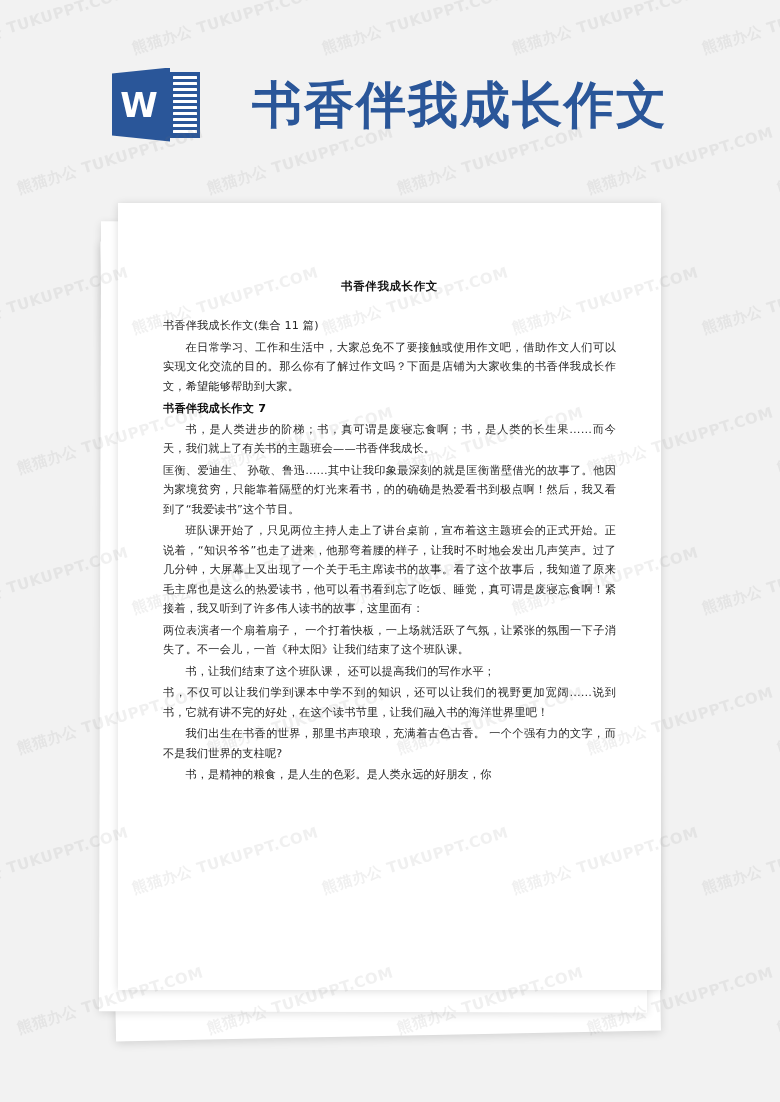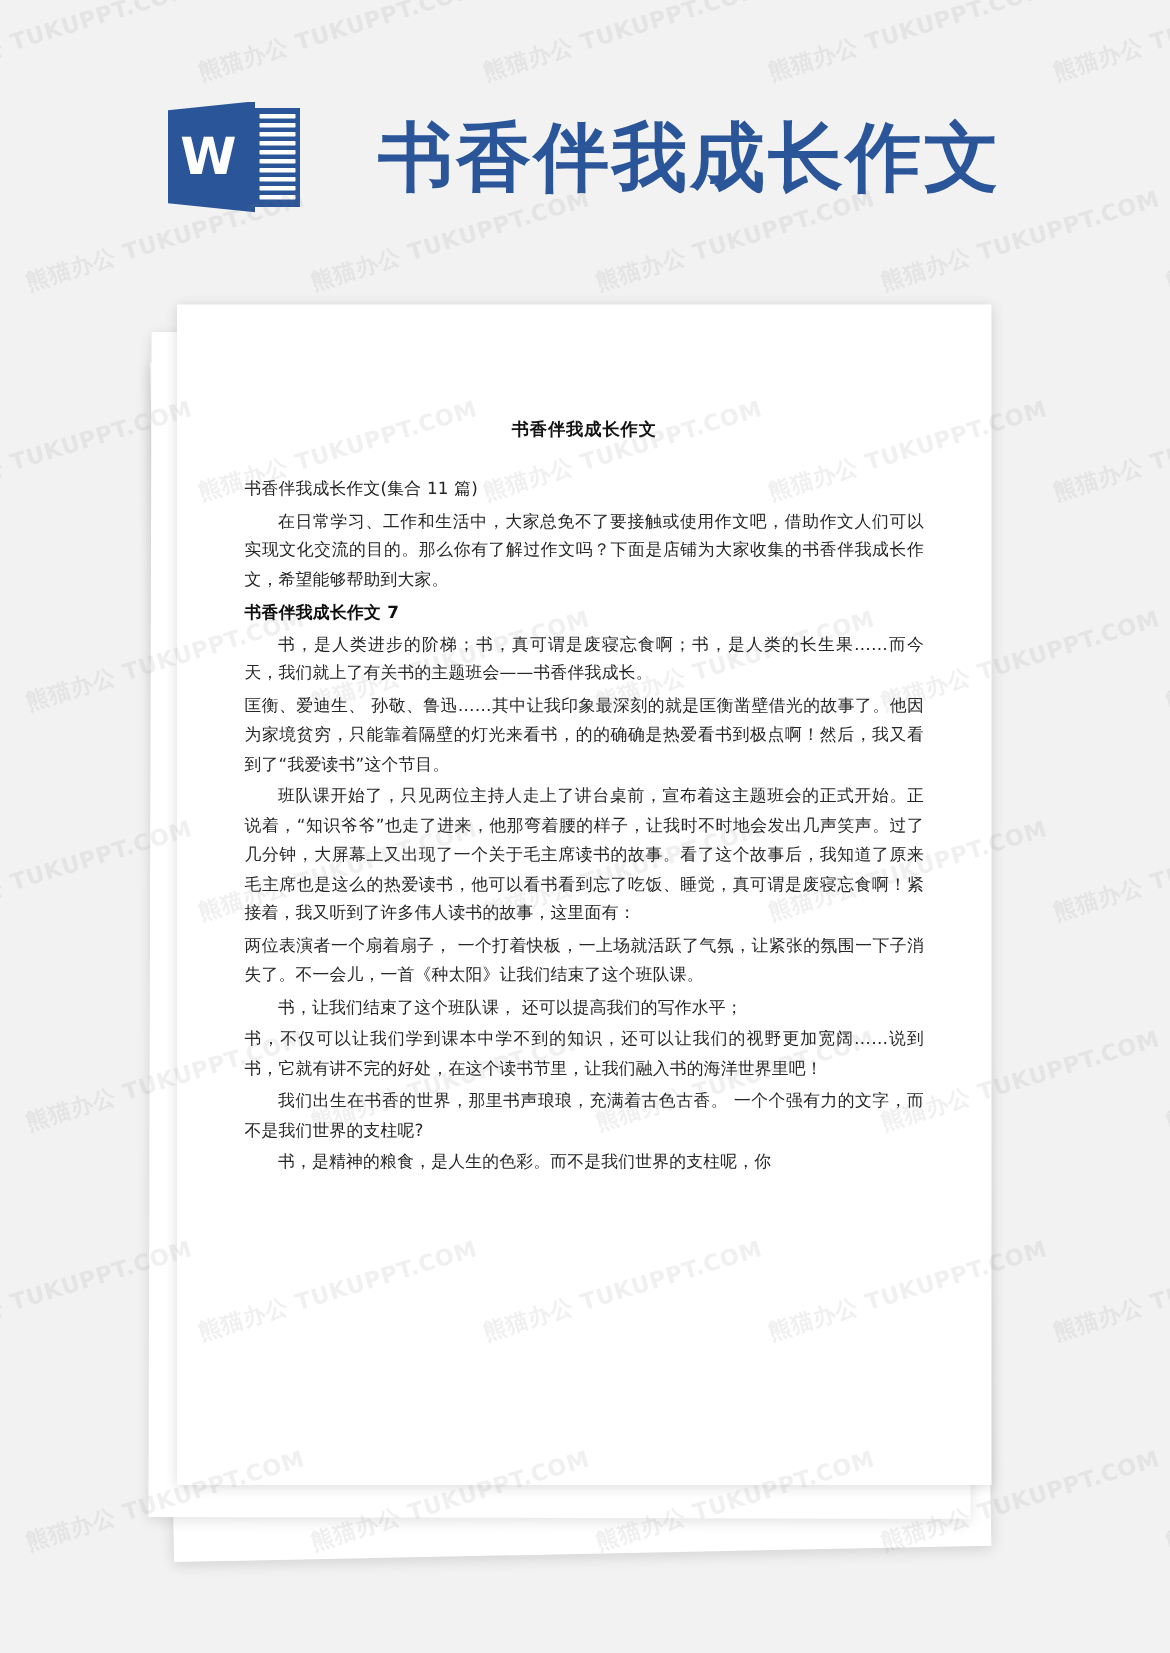--- a/index.html
+++ b/index.html
@@ -221,21 +221,21 @@
       <div class="p">书香伴我成长作文(集合 11 篇)</div>
       <div class="p indent">在日常学习、工作和生活中，大家总免不了要接触或使用作文吧，借助作文人们可以实现文化交流的目的。那么你有了解过作文吗？下面是店铺为大家收集的书香伴我成长作文，希望能够帮助到大家。</div>
       <div class="h">书香伴我成长作文 7</div>
       <div class="p indent">书，是人类进步的阶梯；书，真可谓是废寝忘食啊；书，是人类的长生果……而今天，我们就上了有关书的主题班会——书香伴我成长。</div>
       <div class="p">匡衡、爱迪生、 孙敬、鲁迅……其中让我印象最深刻的就是匡衡凿壁借光的故事了。他因为家境贫穷，只能靠着隔壁的灯光来看书，的的确确是热爱看书到极点啊！然后，我又看到了“我爱读书”这个节目。</div>
       <div class="p indent">班队课开始了，只见两位主持人走上了讲台桌前，宣布着这主题班会的正式开始。正说着，“知识爷爷”也走了进来，他那弯着腰的样子，让我时不时地会发出几声笑声。过了几分钟，大屏幕上又出现了一个关于毛主席读书的故事。看了这个故事后，我知道了原来毛主席也是这么的热爱读书，他可以看书看到忘了吃饭、睡觉，真可谓是废寝忘食啊！紧接着，我又听到了许多伟人读书的故事，这里面有：</div>
       <div class="p">两位表演者一个扇着扇子， 一个打着快板，一上场就活跃了气氛，让紧张的氛围一下子消失了。不一会儿，一首《种太阳》让我们结束了这个班队课。</div>
       <div class="p indent">书，让我们结束了这个班队课， 还可以提高我们的写作水平；</div>
       <div class="p">书，不仅可以让我们学到课本中学不到的知识，还可以让我们的视野更加宽阔……说到书，它就有讲不完的好处，在这个读书节里，让我们融入书的海洋世界里吧！</div>
       <div class="p indent">我们出生在书香的世界，那里书声琅琅，充满着古色古香。 一个个强有力的文字，而不是我们世界的支柱呢?</div>
-      <div class="p indent">书，是精神的粮食，是人生的色彩。而不是我们世界的支柱呢，你</div>
+      <div class="p indent">书，是精神的粮食，是人生的色彩。是人类永远的好朋友，你</div>
     </div>
 </div>
 
 <div class="wm-layer" id="wm-layer">
     <div class="wm" style="left: -60px; top: 40px; font-size: 15px;">熊猫办公 TUKUPPT.COM</div>
     <div class="wm" style="left: 130px; top: 40px; font-size: 15px;">熊猫办公 TUKUPPT.COM</div>
     <div class="wm" style="left: 320px; top: 40px; font-size: 15px;">熊猫办公 TUKUPPT.COM</div>
     <div class="wm" style="left: 510px; top: 40px; font-size: 15px;">熊猫办公 TUKUPPT.COM</div>
     <div class="wm" style="left: 700px; top: 40px; font-size: 15px;">熊猫办公 TUKUPPT.COM</div>
     <div class="wm" style="left: 15px; top: 180px; font-size: 15px;">熊猫办公 TUKUPPT.COM</div>

